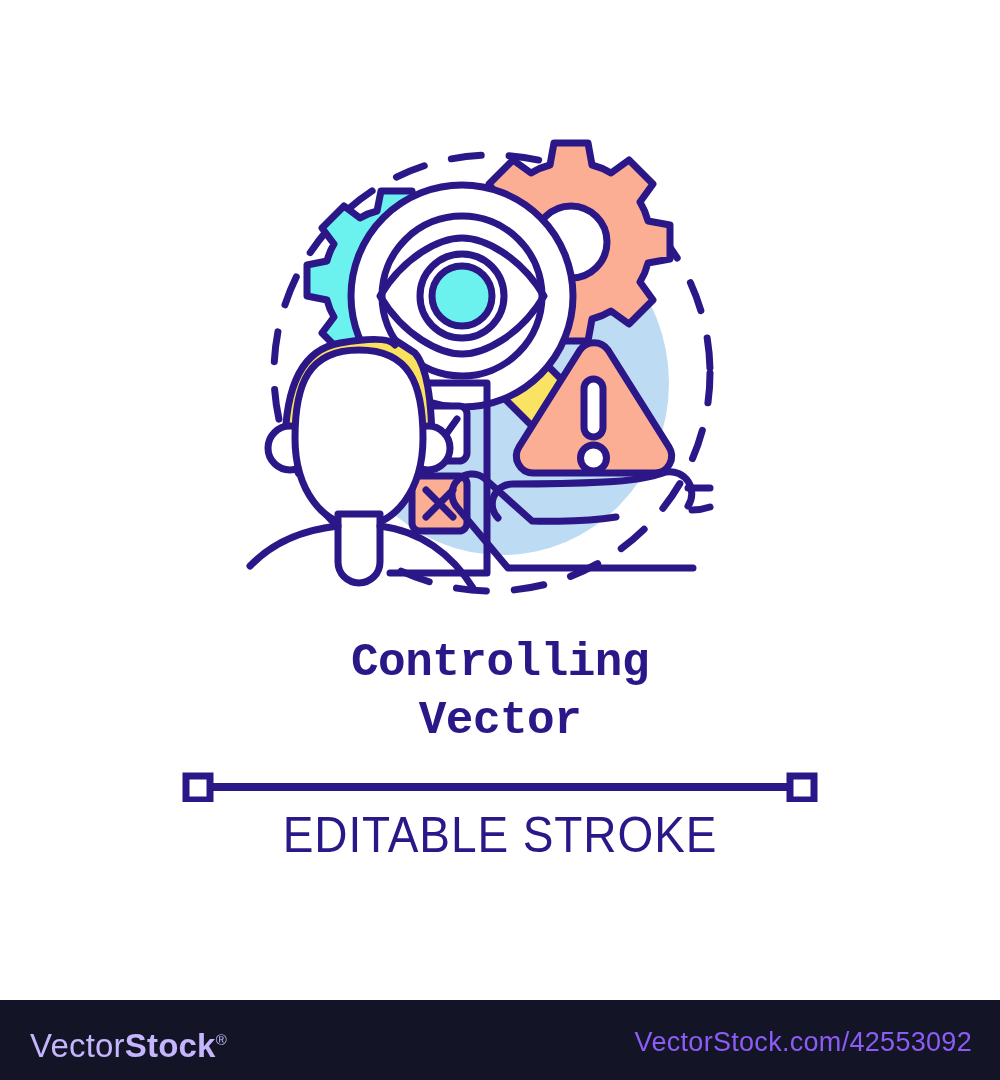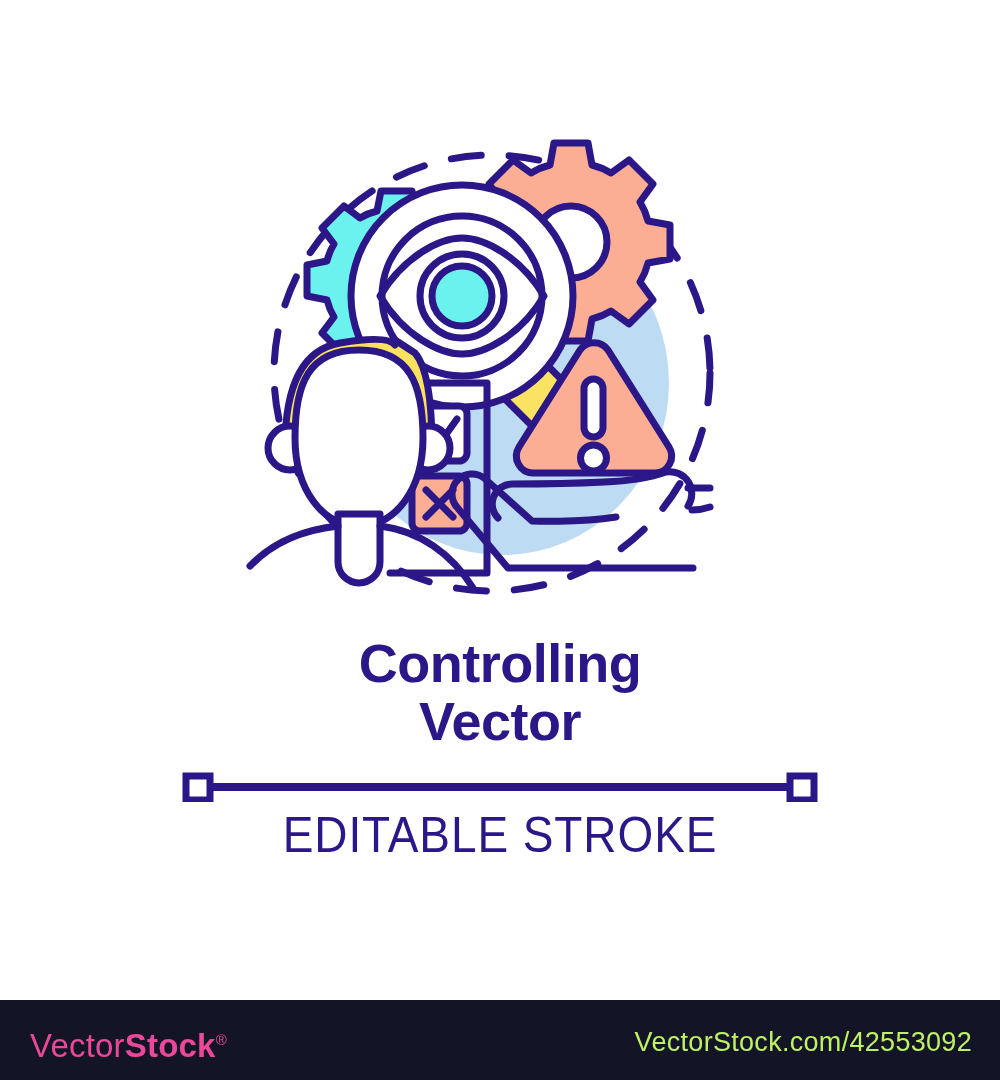--- a/index.html
+++ b/index.html
@@ -45,23 +45,23 @@
   #title-block {
     position: absolute;
     left: 0;
     top: 634px;
     width: 1000px;
     text-align: center;
   }
   .title-line {
     display: block;
     color: #2B1788;
-    font-family: Liberation Sans, sans-serif;
+    font-family: Liberation Mono, monospace;
     font-weight: bold;
-    font-size: 54px;
+    font-size: 46px;
     line-height: 58px;
     letter-spacing: -0.5px;
   }
 
   
   #stroke-indicator {
     position: absolute;
     left: 182px;
     top: 772px;
     width: 636px;
@@ -93,35 +93,35 @@
     top: 1000px;
     width: 1000px;
     height: 80px;
     background: #141427;
   }
   #footer-logo {
     position: absolute;
     left: 30px;
     top: 19px;
     height: 42px;
-    color: #ec4899;
+    color: #c4b5fd;
     font-family: "Liberation Sans", sans-serif;
     font-size: 33px;
     line-height: 42px;
     white-space: nowrap;
   }
   #footer-logo .logo-light { font-weight: 300; letter-spacing: 0.2px; }
   #footer-logo .logo-bold  { font-weight: bold; letter-spacing: 0.2px; }
   #footer-logo .logo-reg   { font-size: 15px; vertical-align: super; font-weight: 300; }
 
   #footer-url {
     position: absolute;
     right: 28px;
     top: 26px;
-    color: #bef264;
+    color: #8b5cf6;
     font-family: "Liberation Sans", sans-serif;
     font-size: 27px;
     line-height: 32px;
     letter-spacing: 0.3px;
     white-space: nowrap;
   }
 </style>
 </head>
 <body>
 

